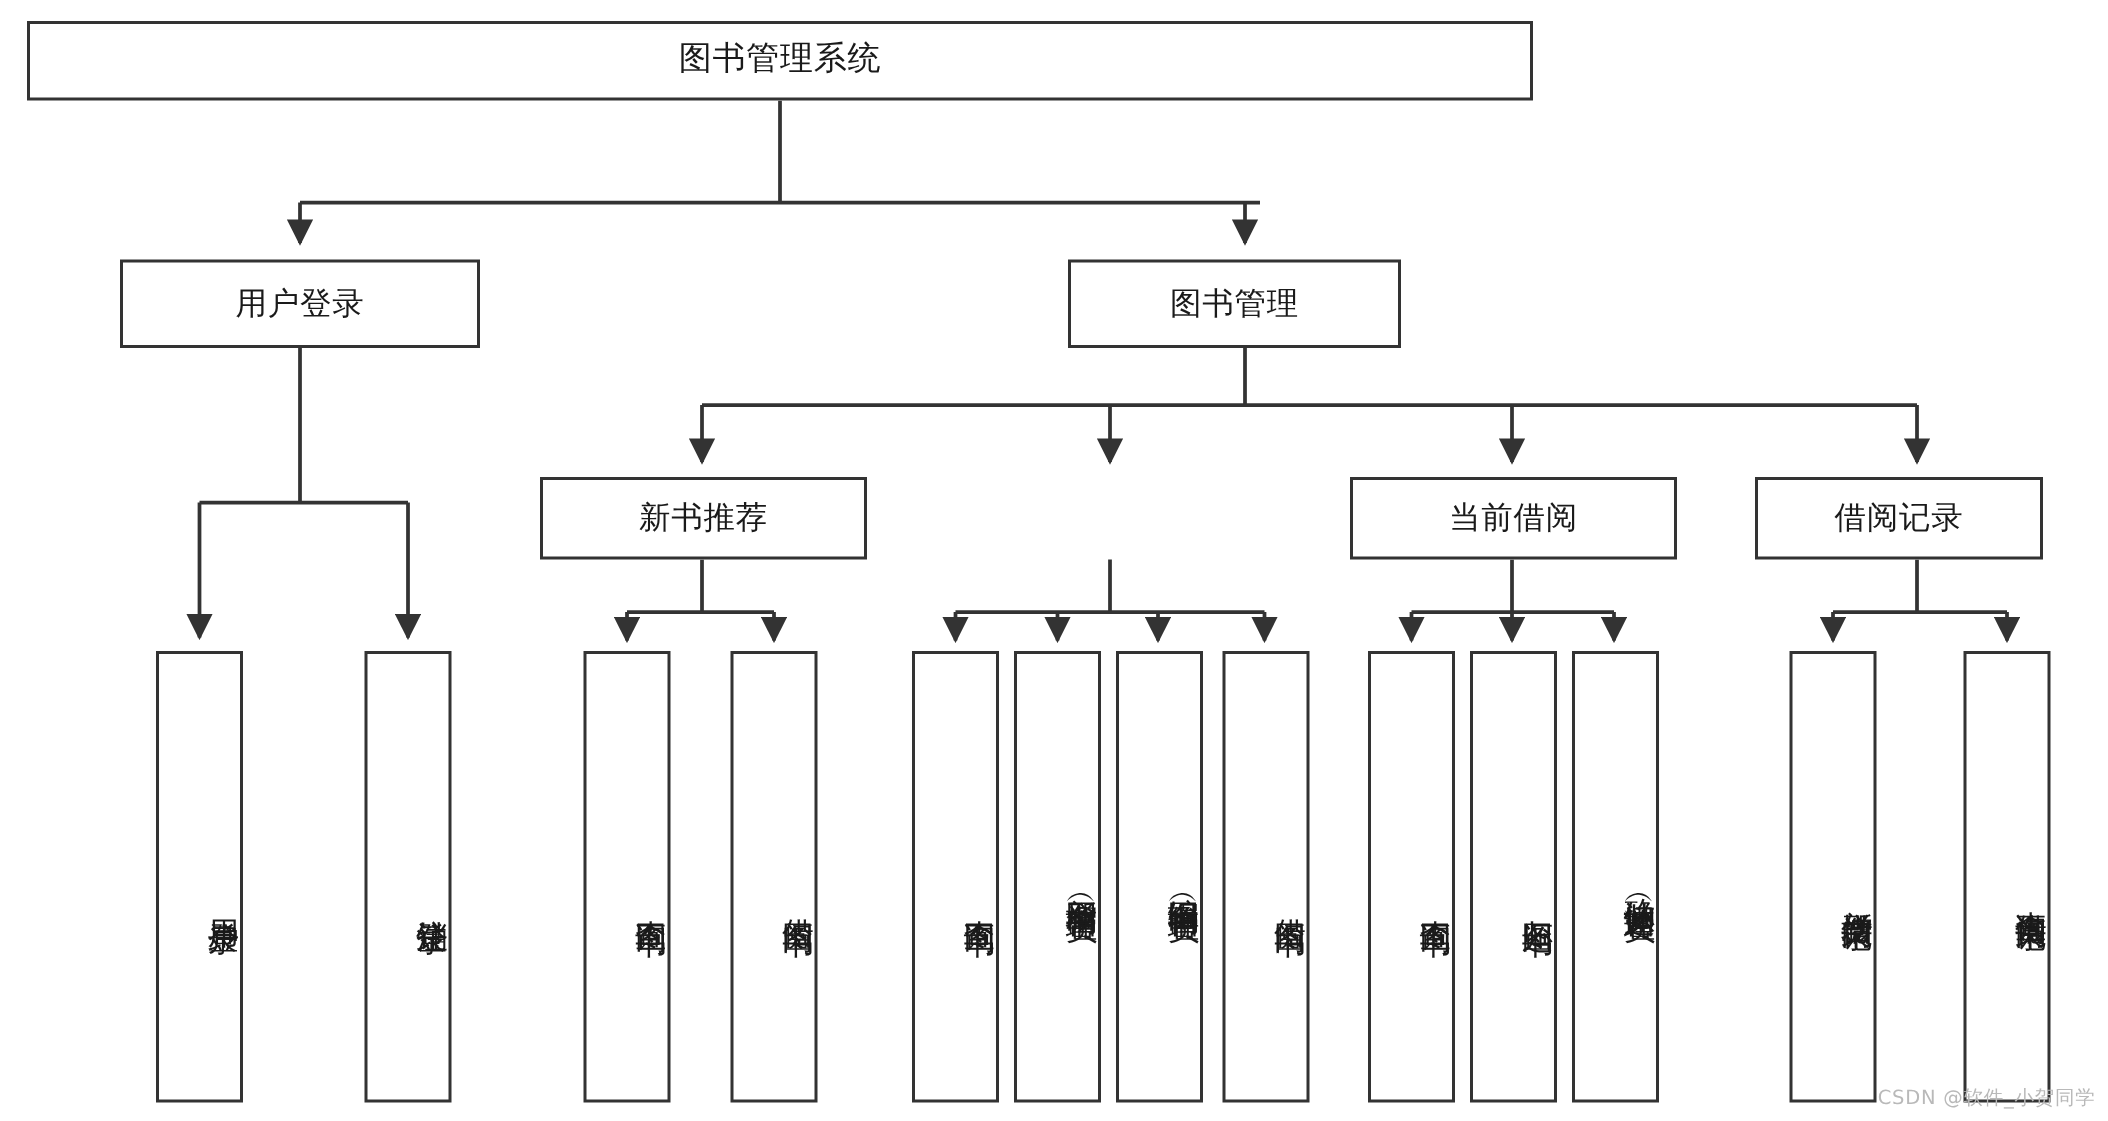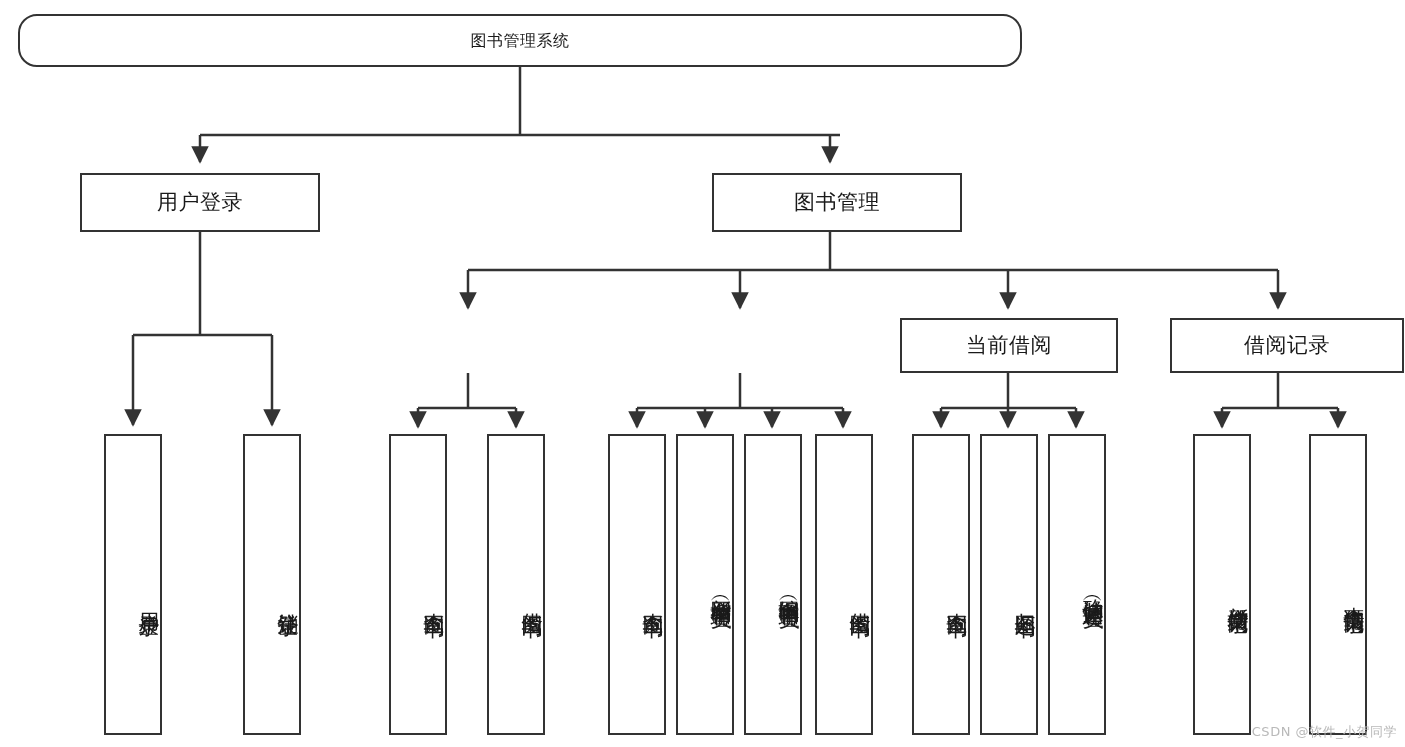--- a/index.html
+++ b/index.html
@@ -37,22 +37,21 @@
     color: #1a1a1a;
     z-index: 2;
   }
   .node.horiz {
     font-size: 21px;
     letter-spacing: 0.5px;
     line-height: 1.2;
     text-align: center;
   }
   .node.root {
-    font-size: 16px;
-    border-radius: 19px;
+    font-size: 22px;
   }
   .node.vert {
     writing-mode: vertical-rl;
     text-orientation: upright;
     align-items: flex-start;
     justify-content: center;
     padding-top: 28px;
     font-size: 21px;
     line-height: 1.05;
     letter-spacing: 1.5px;
@@ -128,28 +127,31 @@
     </g>
   </svg>
 
   <div class="node root horiz" style="left:18px; top:14px; width:1004px; height:53px;">
     <span>图书管理系统</span>
   </div>
 
   <div class="node horiz" style="left:80px; top:173px; width:240px; height:59px;">
     <span>用户登录</span>
   </div>
-  <div class="node horiz" style="left:712px; top:173px; width:250px; height:59px;">
+  <div class="node horiz" style="left:712px; top:173px; width:222px; height:59px;">
     <span>图书管理</span>
   </div>
 
+  <div class="node horiz" style="left:360px; top:318px; width:218px; height:55px;">
+    <span>新书推荐</span>
+  </div>
   <div class="node horiz" style="left:900px; top:318px; width:218px; height:55px;">
     <span>当前借阅</span>
   </div>
-  <div class="node horiz" style="left:1170px; top:318px; width:234px; height:55px;">
+  <div class="node horiz" style="left:1170px; top:318px; width:192px; height:55px;">
     <span>借阅记录</span>
   </div>
 
   <div class="node vert" style="left:104px; top:434px; width:58px; height:301px;">
     <span class="vtext">用户登录</span>
   </div>
   <div class="node vert" style="left:243px; top:434px; width:58px; height:301px;">
     <span class="vtext">注销登录</span>
   </div>
 

